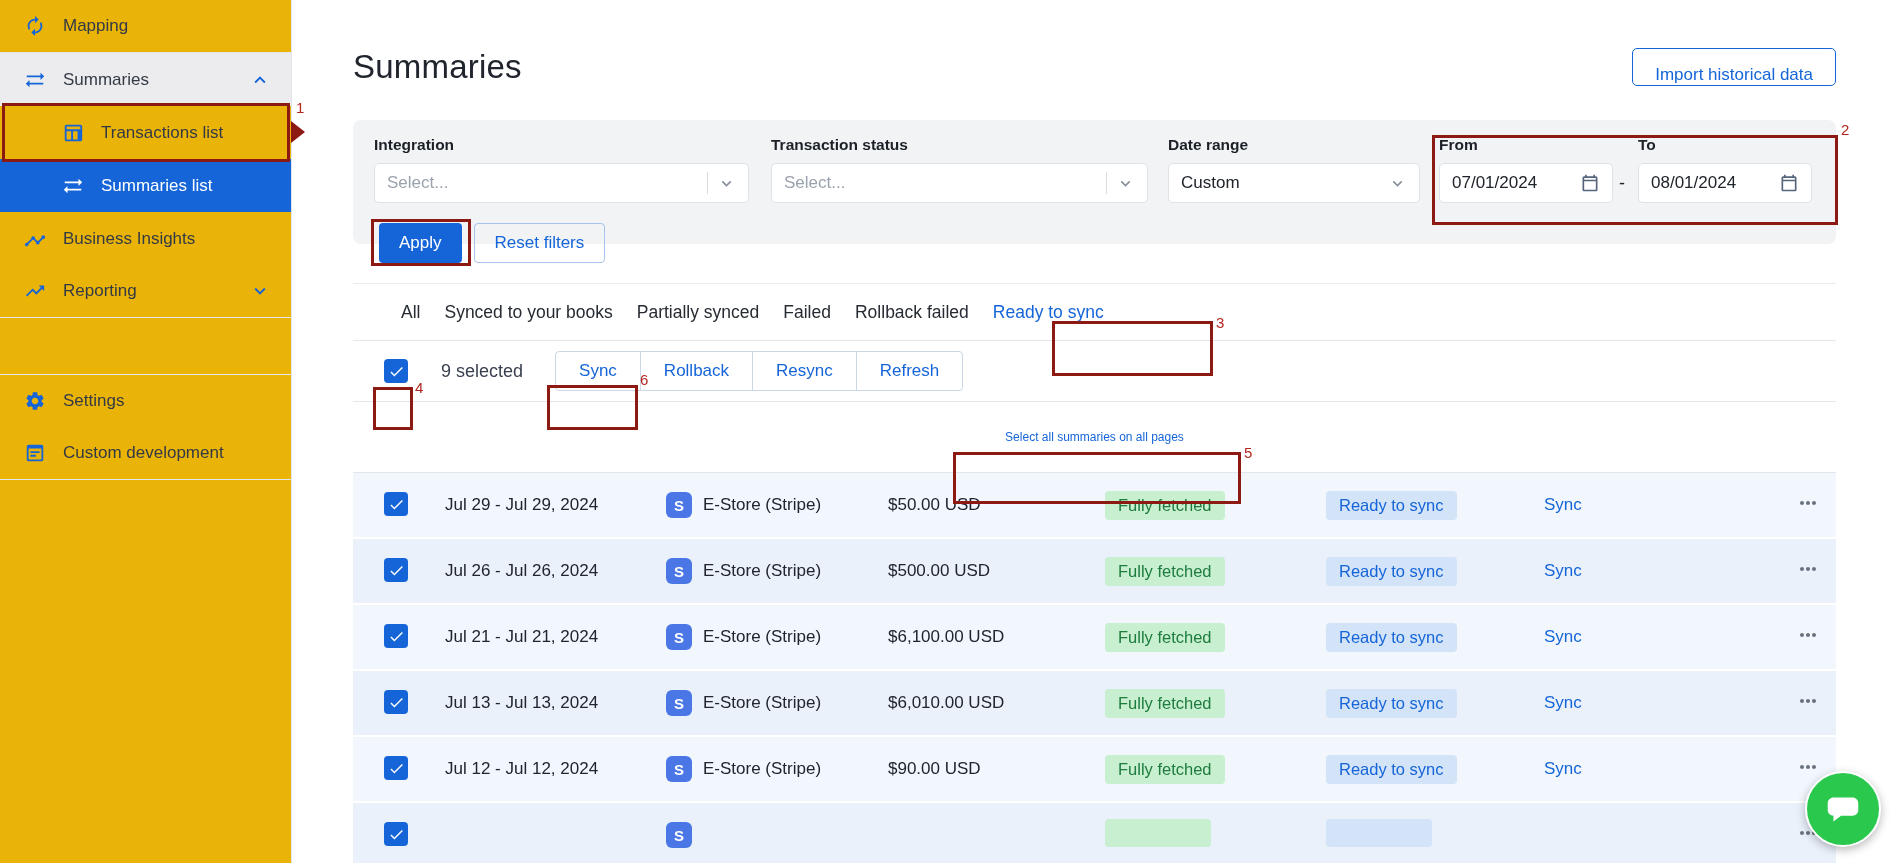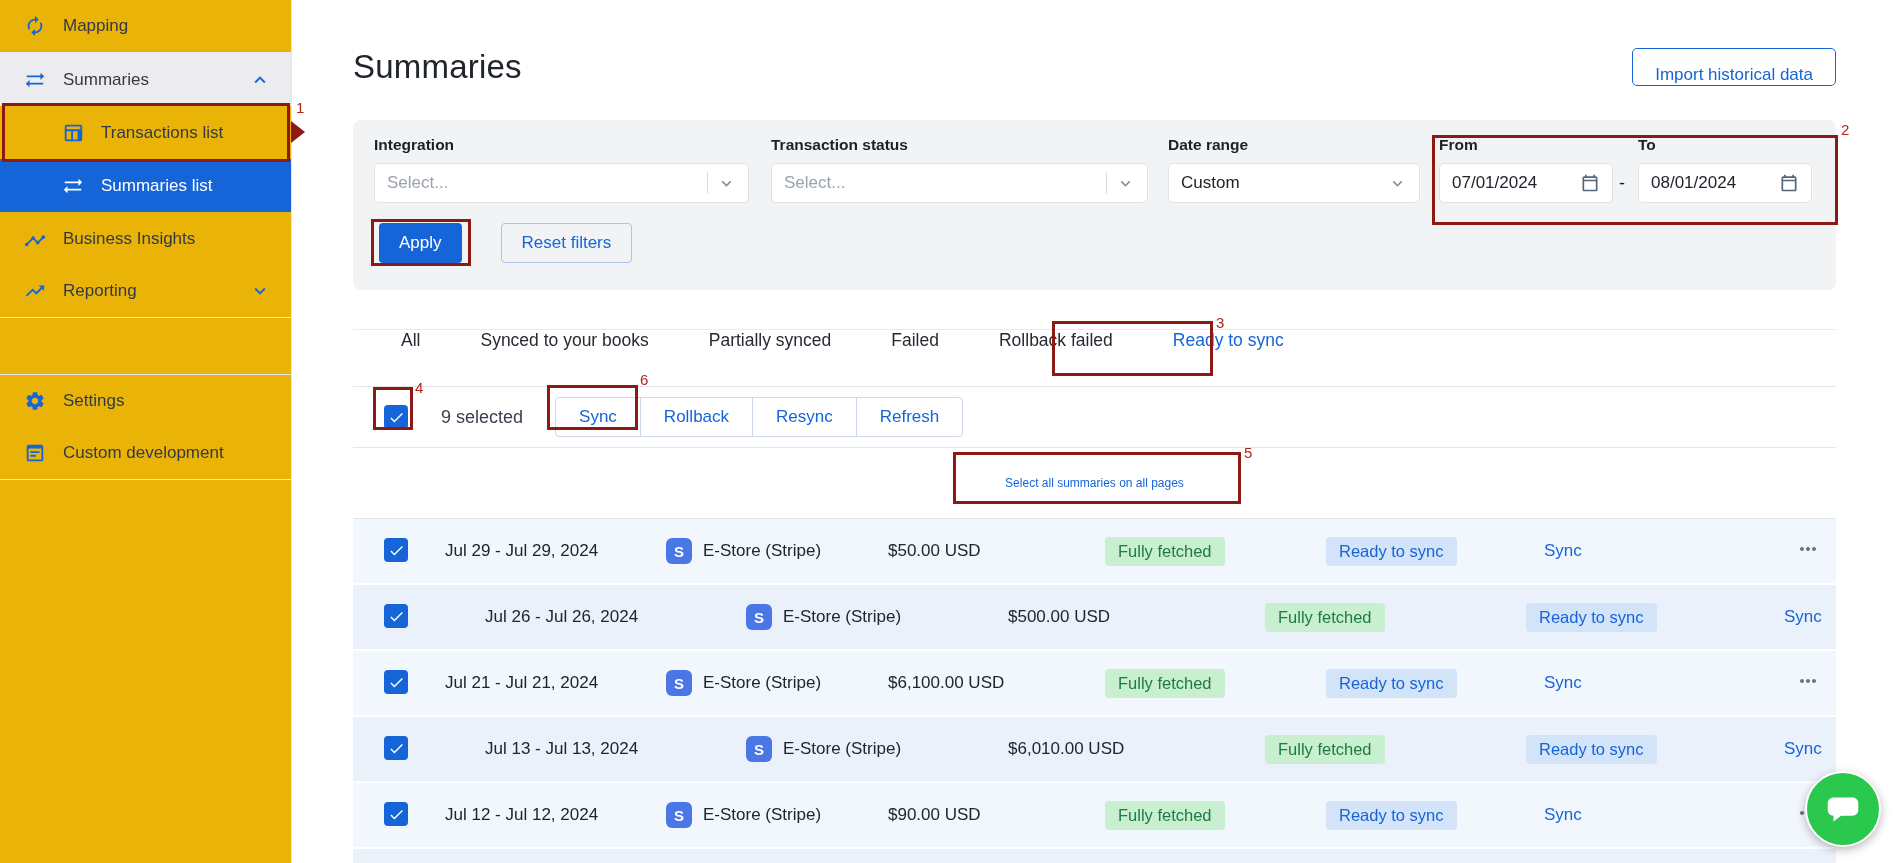--- a/index.html
+++ b/index.html
@@ -39,47 +39,47 @@
   .content { position: relative; margin-left: 61px; width: 1483px; }
 
   .page-header { display: flex; justify-content: space-between; align-items: center; margin-top: 42px; height: 50px; }
   .page-title { font-size: 33px; font-weight: 500; color: #20242c; letter-spacing: .2px; }
   .import-btn {
     height: 38px; padding: 16px 22px; background: #fff; border: 1px solid var(--accent, #1565d8);
     color: var(--accent, #1565d8); border-radius: 5px; font-size: 17px;
   }
 
   
-  .filter-panel { position: relative; margin-top: 28px; height: 170px; background: #f1f3f5; border-radius: 8px; }
+  .filter-panel { position: relative; margin-top: 28px; height: 124px; background: #f1f3f5; border-radius: 8px; }
   .ffield { position: absolute; top: 16px; }
   .ffield .flabel { display: block; font-size: 15.5px; font-weight: 700; color: #1c2027; margin-bottom: 9px; }
   .control {
     height: 40px; background: #fff; border: 1px solid #dfe3e8; border-radius: 5px;
     display: flex; align-items: center; padding: 0 12px; font-size: 17px;
   }
   .control .ph { color: #9aa2ad; flex: 1; }
   .control .val { color: #20242c; flex: 1; }
   .vdiv { width: 1px; height: 22px; background: #d8dde3; margin: 0 9px 0 6px; flex: none; }
   .dd-chev { width: 19px; height: 19px; fill: #848d98; flex: none; }
   .cal { width: 20px; height: 20px; fill: #55657b; flex: none; }
   .f-integration { left: 21px;  width: 375px; }
   .f-status      { left: 418px; width: 377px; }
   .f-range       { left: 815px; width: 252px; }
   .f-from        { left: 1086px; width: 174px; }
   .f-to          { left: 1285px; width: 174px; }
   .date-dash { position: absolute; left: 1266px; top: 53px; font-size: 18px; color: #20242c; }
-  .filter-actions { position: absolute; left: 26px; top: 103px; display: flex; gap: 39px; align-items: flex-end; }
+  .filter-actions { position: absolute; left: 26px; top: 103px; display: flex; gap: 12px; align-items: flex-end; }
   .apply-btn { height: 40px; padding: 0 20px; background: var(--accent, #1565d8); color: #fff; border: none; border-radius: 4px; font-size: 17px; }
   .reset-btn { height: 40px; padding: 0 20px; background: transparent; border: 1px solid #a9c3ec; color: var(--accent, #1565d8); border-radius: 4px; font-size: 17px; }
 
   
   .list-card { margin-top: 39px; }
   .tabs {
     height: 58px; border-top: 1px solid #e8ecf0; border-bottom: 1px solid #e3e7ec;
-    display: flex; align-items: flex-start; padding-left: 48px; gap: 60px;
+    display: flex; align-items: center; padding-left: 48px; gap: 24px;
   }
   .tab { font-size: 17.5px; color: #262b33; cursor: pointer; white-space: nowrap; }
   .tab.active { color: var(--accent, #1565d8); }
 
   .selection-bar { height: 61px; border-bottom: 1px solid #e3e7ec; display: flex; align-items: center; padding-left: 31px; }
   .checkbox {
     width: 24px; height: 24px; background: var(--accent, #1565d8); border-radius: 4px;
     display: inline-flex; align-items: center; justify-content: center; flex: none; cursor: pointer;
   }
   .checkbox svg { width: 17px; height: 17px; fill: #fff; }
@@ -94,21 +94,21 @@
 
   .select-all-row { height: 71px; border-bottom: 1px solid #e3e7ec; display: flex; align-items: center; justify-content: center; }
   .select-all-link { color: var(--accent, #1565d8); font-size: 12px; cursor: pointer; }
 
   
   .trow {
     display: grid; grid-template-columns: 92px 221px 222px 217px 221px 218px 252px 1fr;
     align-items: center; height: 66px; border-bottom: 2px solid #fff;
   }
   .trow.odd  { background: var(--row-odd, #f2f7fd); }
-  .trow.even { background: var(--row-even, #eaf1fb); gap: 40px; }
+  .trow.even { background: var(--row-even, #eaf1fb); }
   .cell { font-size: 17px; color: #20252e; }
   .c-check { padding-left: 31px; }
   .c-int { display: flex; align-items: center; }
   .sicon {
     width: 26px; height: 26px; border-radius: 6px; background: var(--stripe-blue, #4a77e5);
     color: #fff; font-weight: 700; font-size: 15px;
     display: inline-flex; align-items: center; justify-content: center; margin-right: 11px; flex: none;
   }
   .pill { display: inline-block; padding: 5px 13px; border-radius: 4px; font-size: 16.5px; }
   .pill.green { background: var(--badge-green-bg, #c8efcf); color: var(--badge-green-text, #1d7c3e); }

